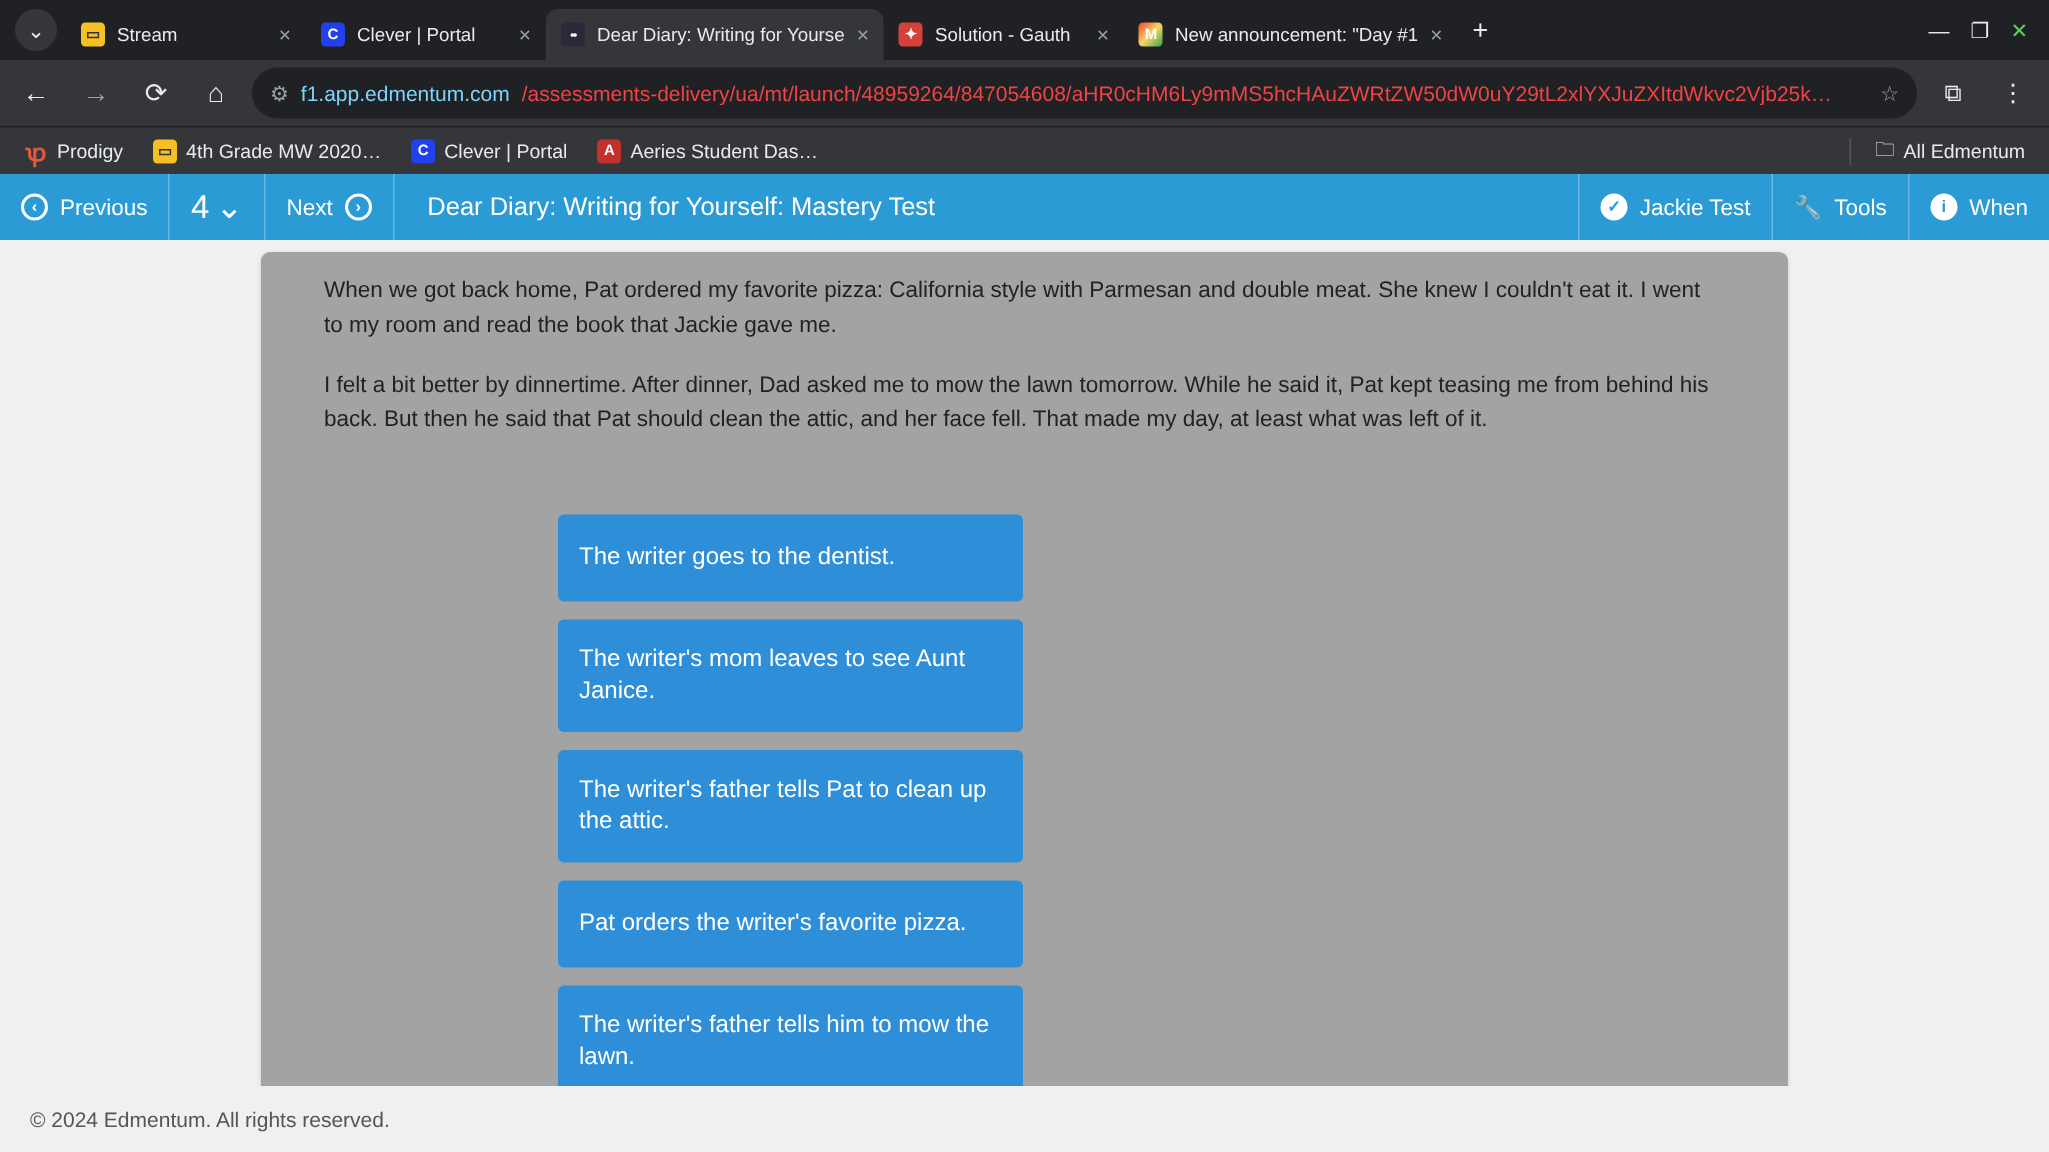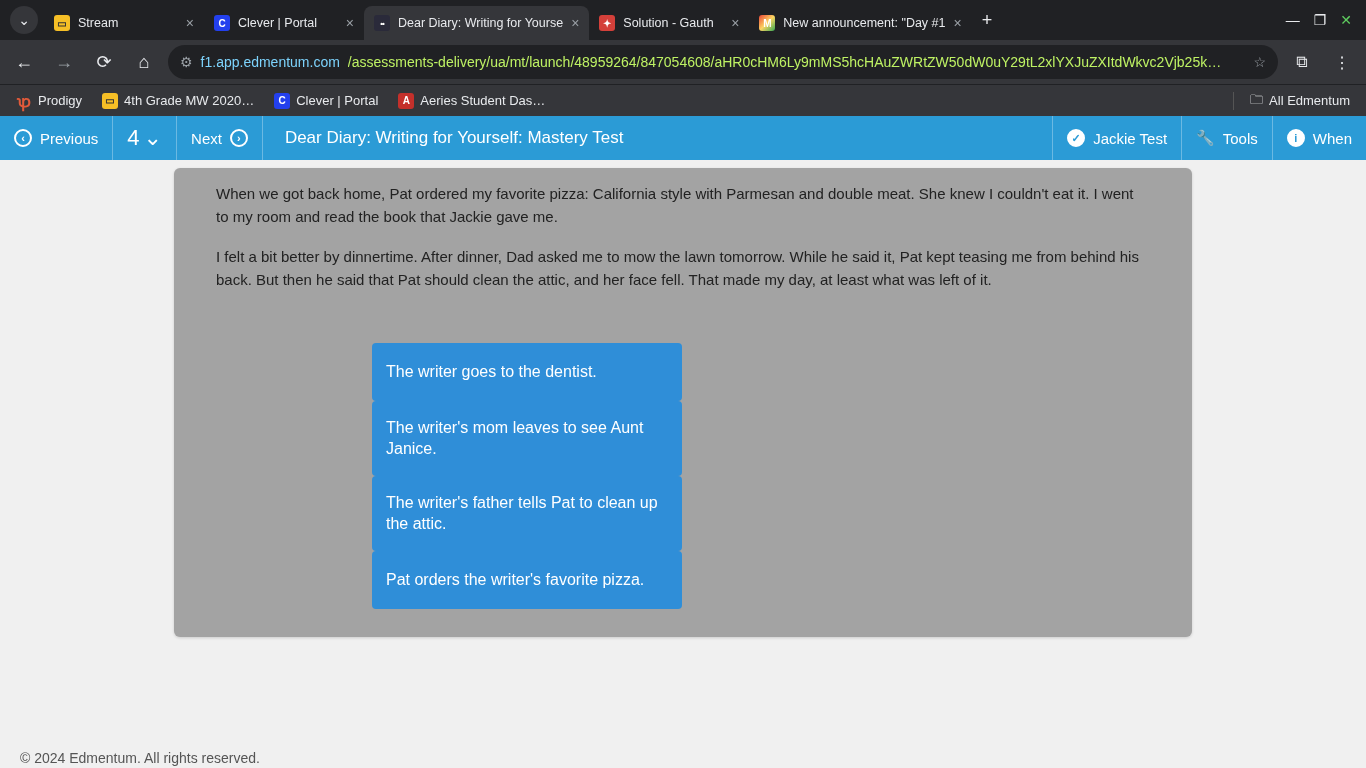--- a/index.html
+++ b/index.html
@@ -16,21 +16,21 @@
 .newtab { color: #e8eaed; padding: 0 10px; font-size: 18px; }
 .window-controls { margin-left: auto; display: flex; gap: 14px; padding-right: 10px; color: #e8eaed; font-size: 14px; }
 
 
 .url-row { background: #35363a; height: 44px; display: flex; align-items: center; padding: 0 8px; gap: 8px; }
 .nav-icon { width: 32px; height: 32px; color: #9aa0a6; display: flex; align-items: center; justify-content: center; font-size: 18px; border-radius: 16px; }
 .nav-icon.enabled { color: #e8eaed; }
 .urlbar { flex: 1; background: #202124; border-radius: 20px; height: 34px; display: flex; align-items: center; padding: 0 12px; color: #9aa0a6; font-size: 14px; gap: 8px; overflow: hidden; }
 .urlbar .lock { flex-shrink: 0; }
 .urlbar .domain { color: #7dd3fc; }
-.urlbar .path { color: #bef264; white-space: nowrap; overflow: hidden; text-overflow: ellipsis; flex: 1; }
+.urlbar .path { color: #ef4444; white-space: nowrap; overflow: hidden; text-overflow: ellipsis; flex: 1; }
 .urlbar .star { color: #9aa0a6; flex-shrink: 0; }
 .ext-icon { width: 32px; height: 32px; color: #e8eaed; display: flex; align-items: center; justify-content: center; }
 
 
 .bookmarks { background: #35363a; height: 32px; display: flex; align-items: center; padding: 0 8px; gap: 4px; border-top: 1px solid #202124; font-size: 13px; }
 .bm-item { display: flex; align-items: center; gap: 6px; color: #e8eaed; padding: 4px 8px; border-radius: 4px; cursor: pointer; }
 .bm-icon { width: 16px; height: 16px; display: flex; align-items: center; justify-content: center; }
 .bm-right { margin-left: auto; display: flex; align-items: center; gap: 6px; color: #e8eaed; padding: 4px 8px; }
 .bm-right::before { content: ""; width: 1px; height: 18px; background: #555; margin-right: 10px; }
 
@@ -43,25 +43,25 @@
 .appbar .seg.title { flex: 1; border-right: none; font-size: 17px; cursor: default; padding-left: 22px; }
 .appbar .right { display: flex; }
 .appbar .right .seg { border-right: none; border-left: 1px solid rgba(255,255,255,.3); }
 .circ-icon { width: 18px; height: 18px; border: 2px solid #fff; border-radius: 50%; display: inline-flex; align-items: center; justify-content: center; font-size: 11px; font-weight: bold; line-height: 1; }
 .qnum { font-size: 22px; font-weight: 300; display: flex; align-items: center; gap: 4px; }
 
 
 .panel-wrap { flex: 1; overflow: auto; padding: 0 0 0 0; }
 .panel { background: #a3a3a3; margin: 8px auto 0; width: 1018px; border-radius: 6px; padding: 14px 42px 28px; box-shadow: 0 1px 3px rgba(0,0,0,.15); }
 .para { font-size: 15px; line-height: 1.55; color: #222; margin-bottom: 16px; }
-.choices { margin-top: 52px; margin-left: 156px; display: flex; flex-direction: column; }
+.choices { margin-top: 52px; margin-left: 156px; display: flex; flex-direction: column; gap: 12px; }
 .choice { background: #2f8ed8; color: #fff; width: 310px; padding: 18px 14px; border-radius: 4px; font-size: 16px; line-height: 1.35; cursor: pointer; }
 .choice.compact { padding: 16px 14px; }
 
-.footer { padding: 2px 20px; color: #555; font-size: 14px; }
+.footer { padding: 14px 20px; color: #555; font-size: 14px; }
 
 
 .fv { width: 16px; height: 16px; border-radius: 3px; display: flex; align-items: center; justify-content: center; font-size: 10px; font-weight: bold; color: #fff; }
 .fv-yellow { background: #f6bf26; color: #333; }
 .fv-blue { background: #2340ee; }
 .fv-red { background: #d4403a; }
 .fv-dark { background: #2a2a3a; font-size: 8px; letter-spacing: -1px; }
 .fv-gmail { background: linear-gradient(135deg,#ea4335 0%,#fcd462 50%,#34a853 100%); position: relative; }
 .fv-aeries { background: #c4302b; }
 .fv-prodigy { color: #e05a3a; font-size: 16px; font-weight: bold; }
@@ -201,18 +201,19 @@
   <div class="panel-wrap">
     <div class="panel">
       <p class="para">When we got back home, Pat ordered my favorite pizza: California style with Parmesan and double meat. She knew I couldn't eat it. I went to my room and read the book that Jackie gave me.</p>
       <p class="para">I felt a bit better by dinnertime. After dinner, Dad asked me to mow the lawn tomorrow. While he said it, Pat kept teasing me from behind his back. But then he said that Pat should clean the attic, and her face fell. That made my day, at least what was left of it.</p>
 
       <div class="choices">
         <div class="choice">The writer goes to the dentist.</div>
         <div class="choice compact">The writer's mom leaves to see Aunt Janice.</div>
         <div class="choice compact">The writer's father tells Pat to clean up the attic.</div>
         <div class="choice">Pat orders the writer's favorite pizza.</div>
+        <div class="choice compact">The writer's father tells him to mow the lawn.</div>
       </div>
     </div>
   </div>
 
   <div class="footer">© 2024 Edmentum. All rights reserved.</div>
 </div>
 
 </body></html>

